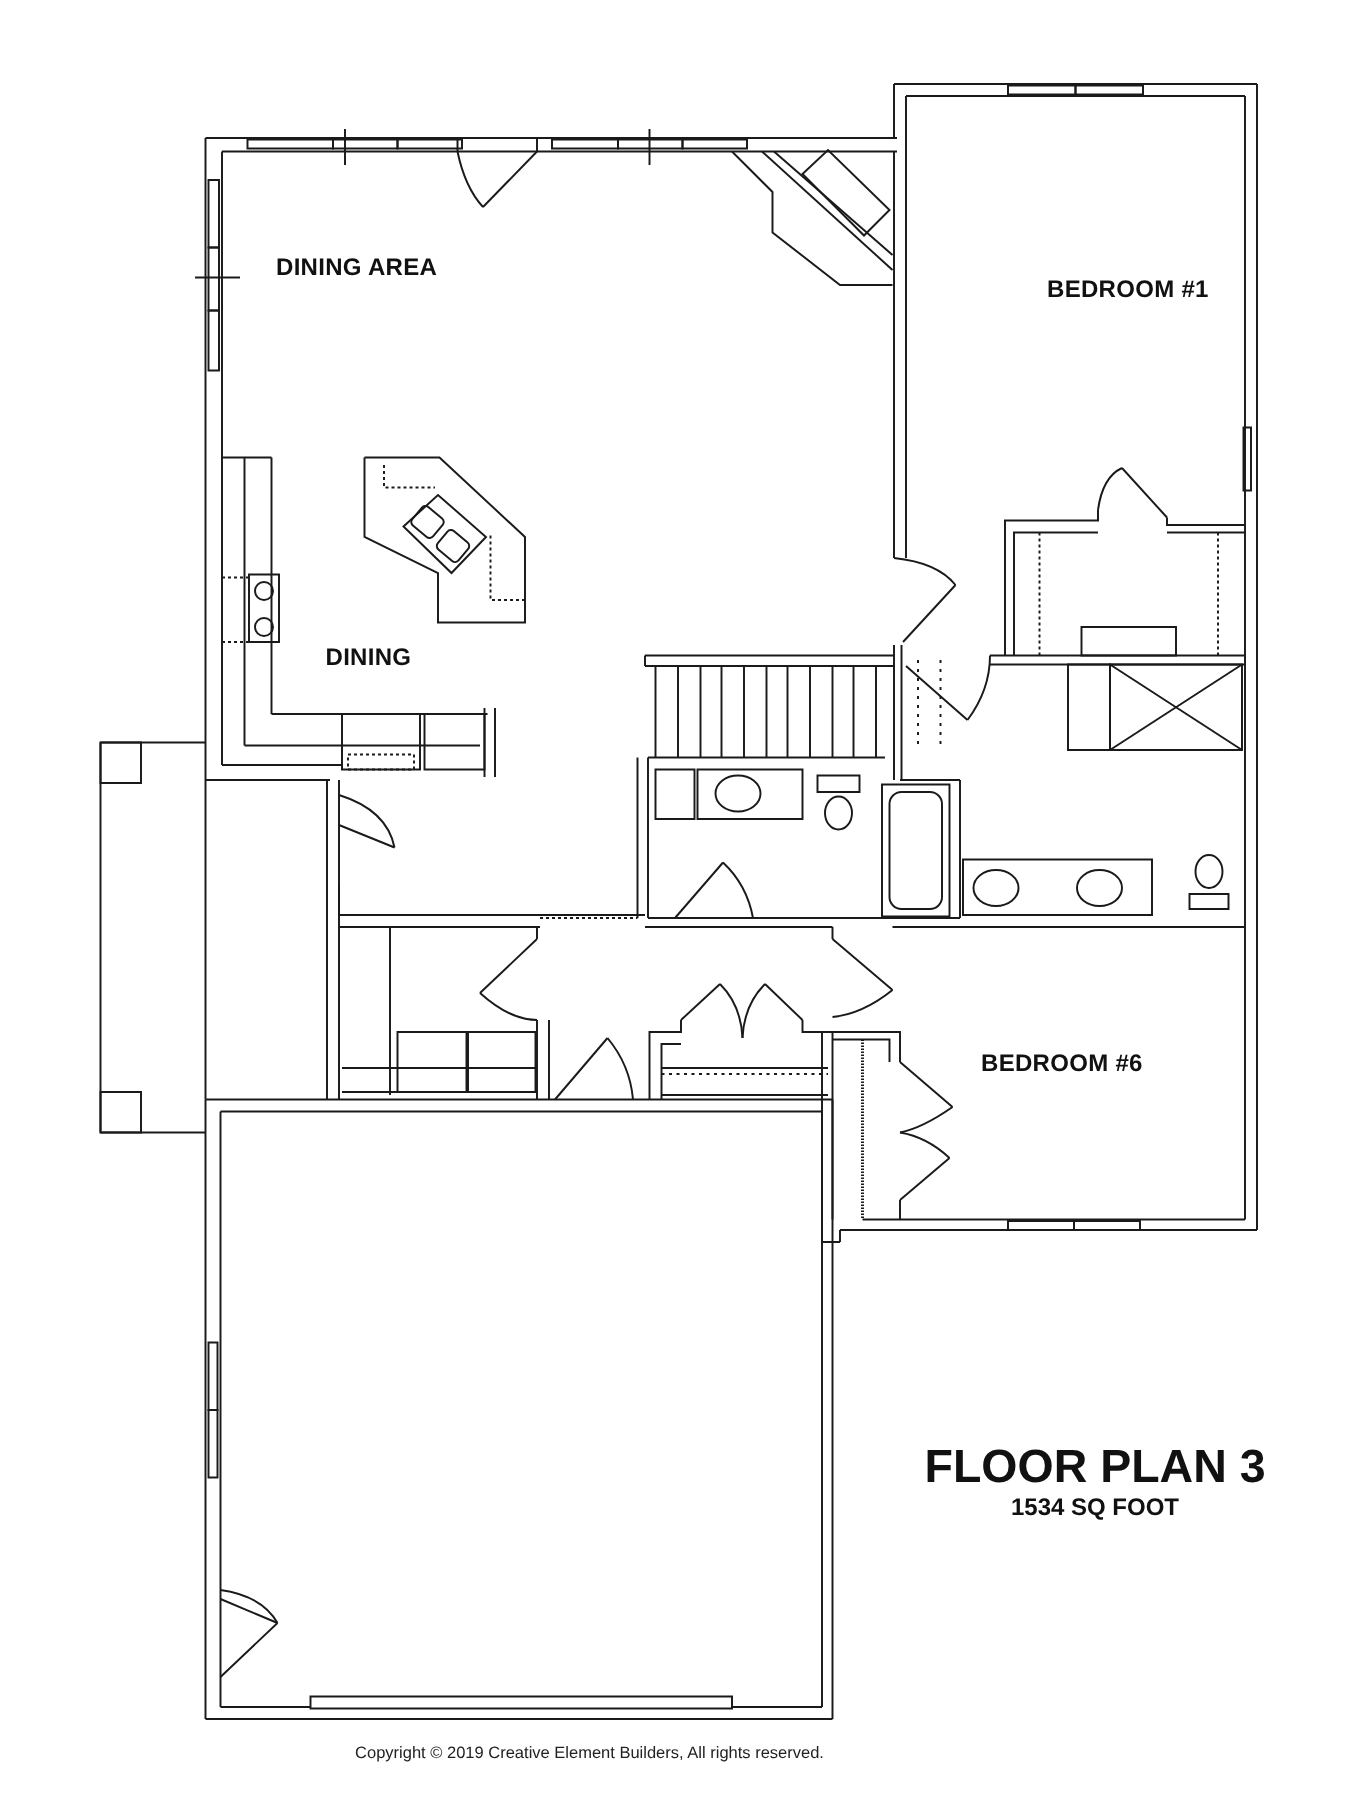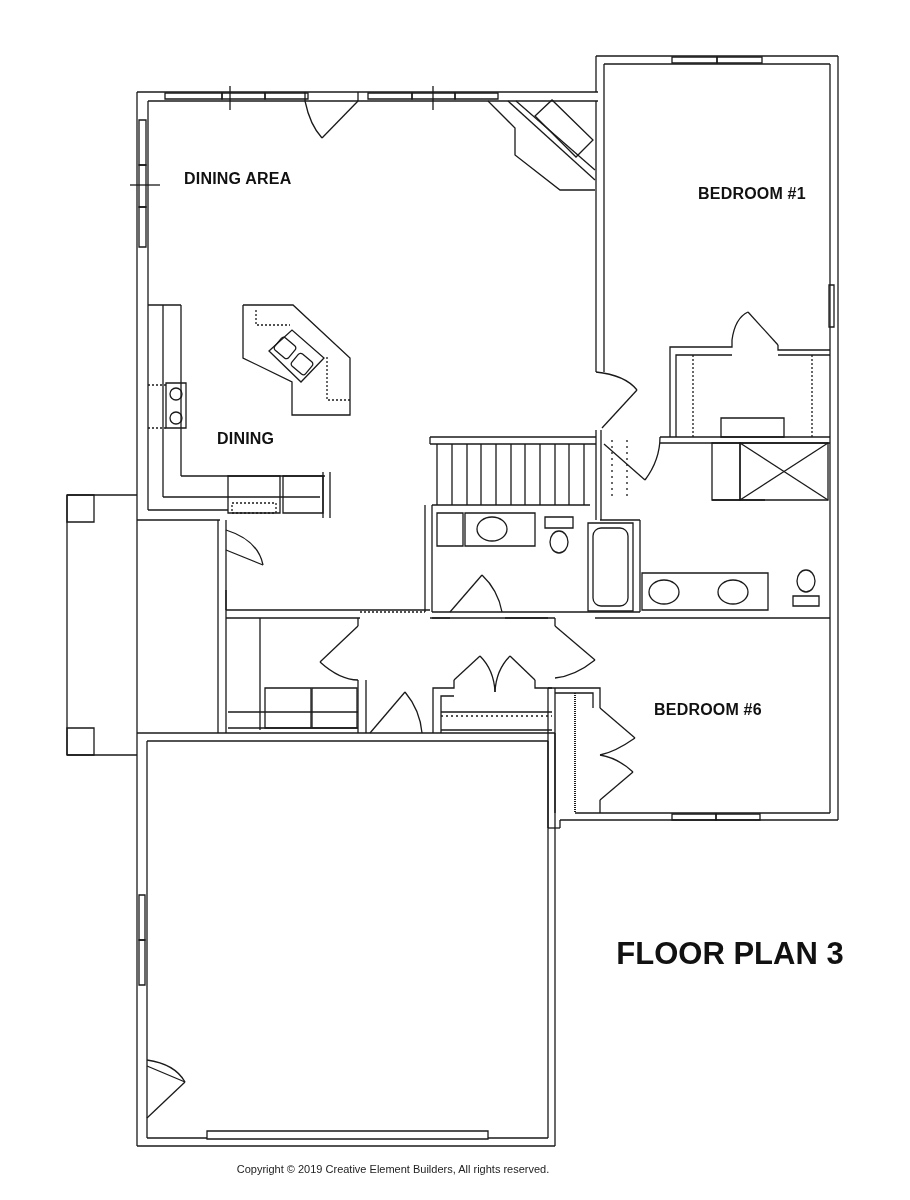--- a/index.html
+++ b/index.html
@@ -1,20 +1,20 @@
 <!DOCTYPE html>
 <html><head>
 <meta charset="utf-8">
 <style>
   html, body { margin: 0; padding: 0; background: #ffffff; }
   body { width: 910px; height: 1200px; position: relative; overflow: hidden; font-family: "Liberation Sans", sans-serif; }
   #plan { position: absolute; left: 0; top: 0; width: 910px; height: 1200px; }
   .room-label { position: absolute; font-family: "Liberation Sans", sans-serif; font-weight: bold; font-size: 16px; color: #111; letter-spacing: 0.2px; white-space: nowrap; }
   .title-block { position: absolute; left: 600px; top: 936px; width: 260px; text-align: center; }
-  .plan-title { font-family: "Liberation Sans", sans-serif; font-weight: bold; font-size: 31px; color: #111; line-height: 36px; }
+  .plan-title { font-family: "Liberation Sans", sans-serif; font-weight: bold; font-size: 31px; color: #111; line-height: 36px; margin-top: 24px; }
   .plan-sub { font-family: "Liberation Sans", sans-serif; font-weight: bold; font-size: 16px; color: #111; line-height: 20px; }
   .copyright { position: absolute; left: 0; top: 1163px; width: 786px; text-align: center; font-family: "Liberation Sans", sans-serif; font-size: 11px; color: #222; }
   svg line, svg rect, svg path, svg polyline, svg polygon, svg ellipse, svg circle { vector-effect: non-scaling-stroke; }
 </style>
 </head>
 <body>
 
 <svg id="plan" viewBox="0 0 910 1200" xmlns="http://www.w3.org/2000/svg">
   <g fill="none" stroke="#1a1a1a" stroke-width="1.3">
 
@@ -277,15 +277,16 @@
   </g>
 </svg>
 
 <div class="room-label" style="left:184px; top:170px;">DINING AREA</div>
 <div class="room-label" style="left:217px; top:430px;">DINING</div>
 <div class="room-label" style="left:660px; top:185px;margin-left:38px;">BEDROOM #1</div>
 <div class="room-label" style="left:654px; top:701px;">BEDROOM #6</div>
 
 <div class="title-block">
   <div class="plan-title">FLOOR PLAN 3</div>
+  <div class="plan-sub">1534 SQ FOOT</div>
 </div>
 
 <div class="copyright">Copyright © 2019 Creative Element Builders, All rights reserved.</div>
 
 </body></html>

